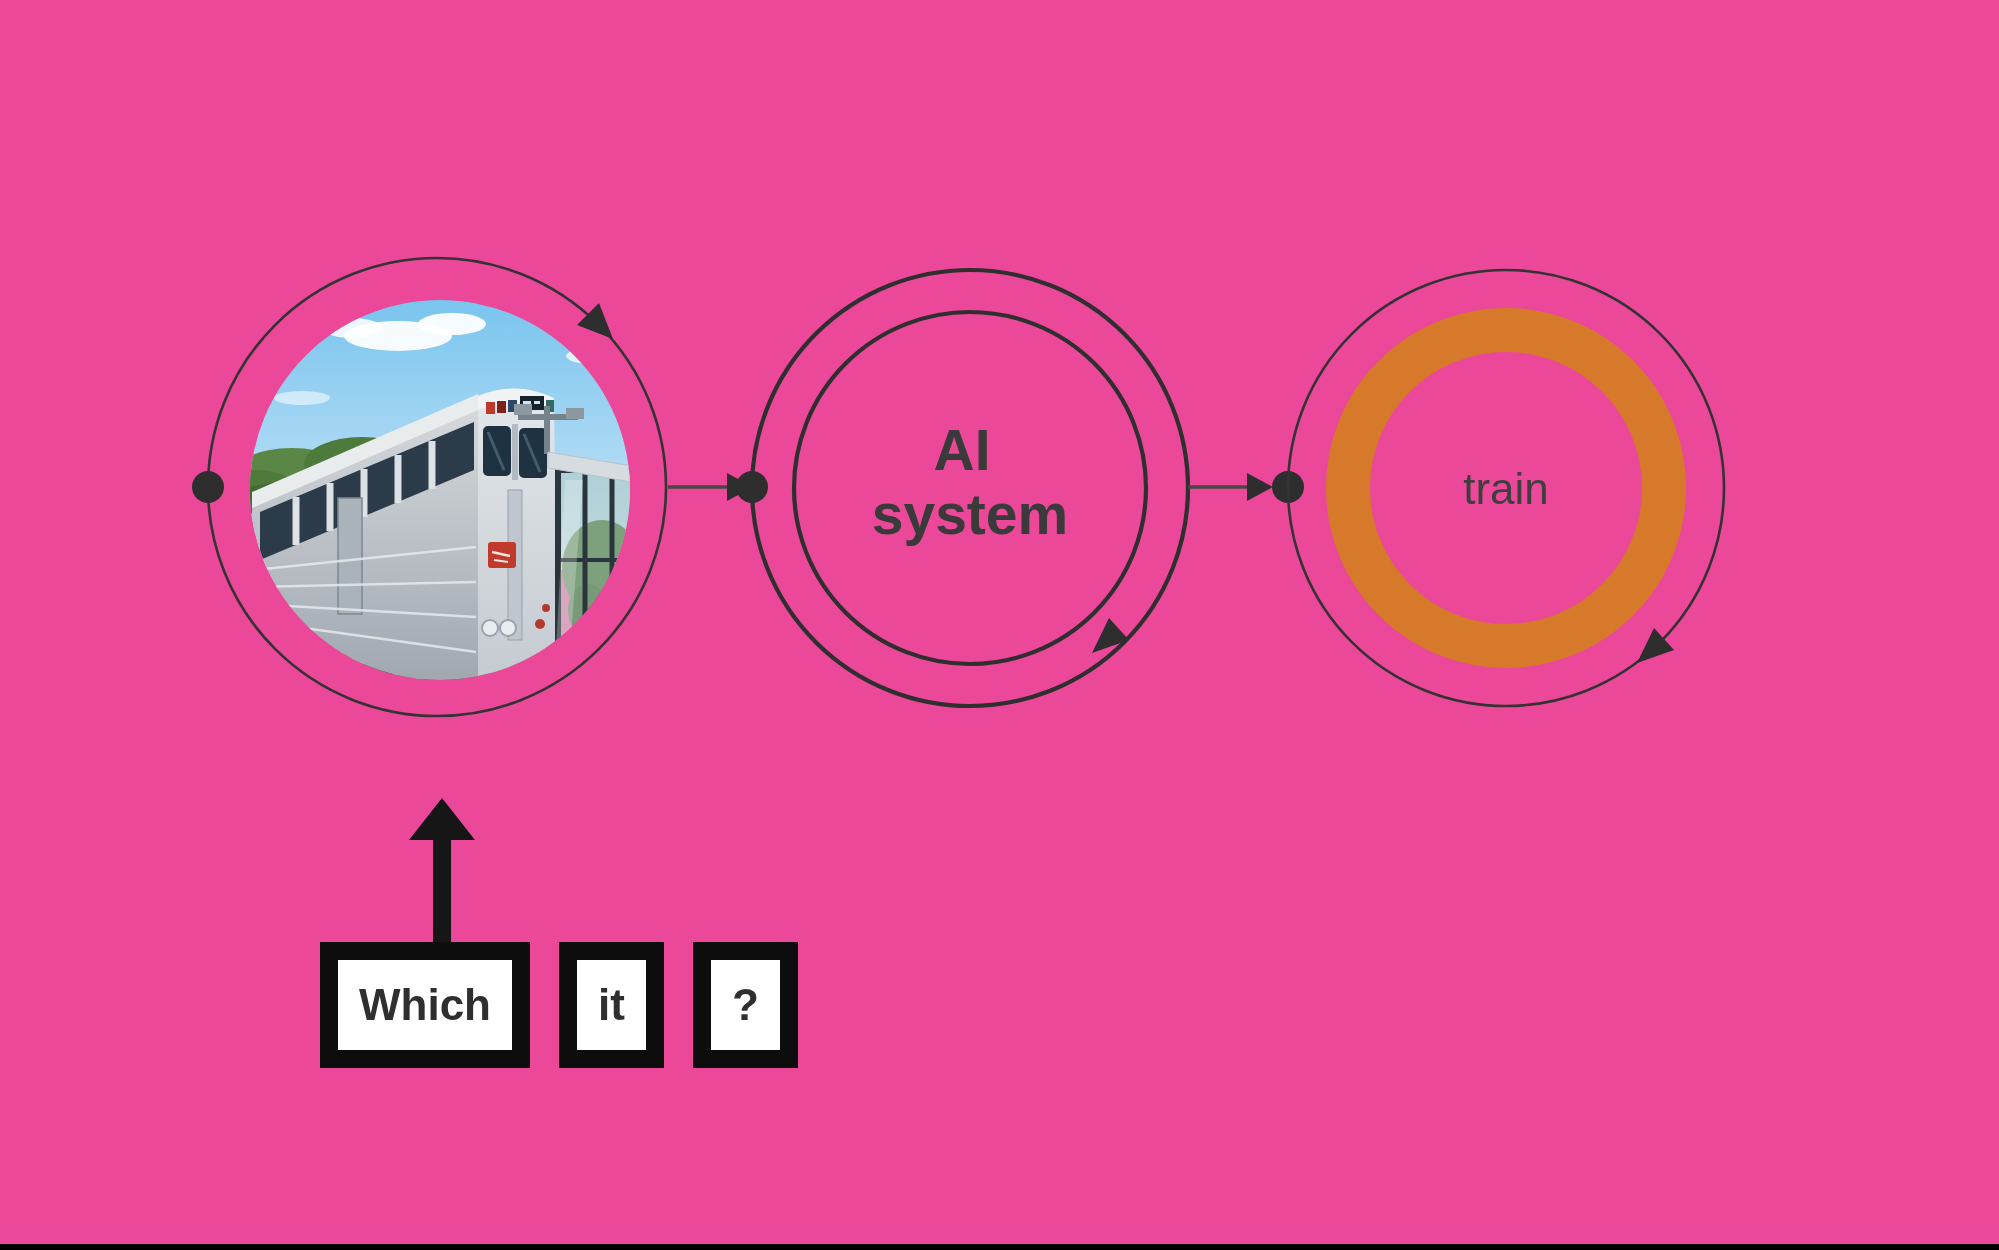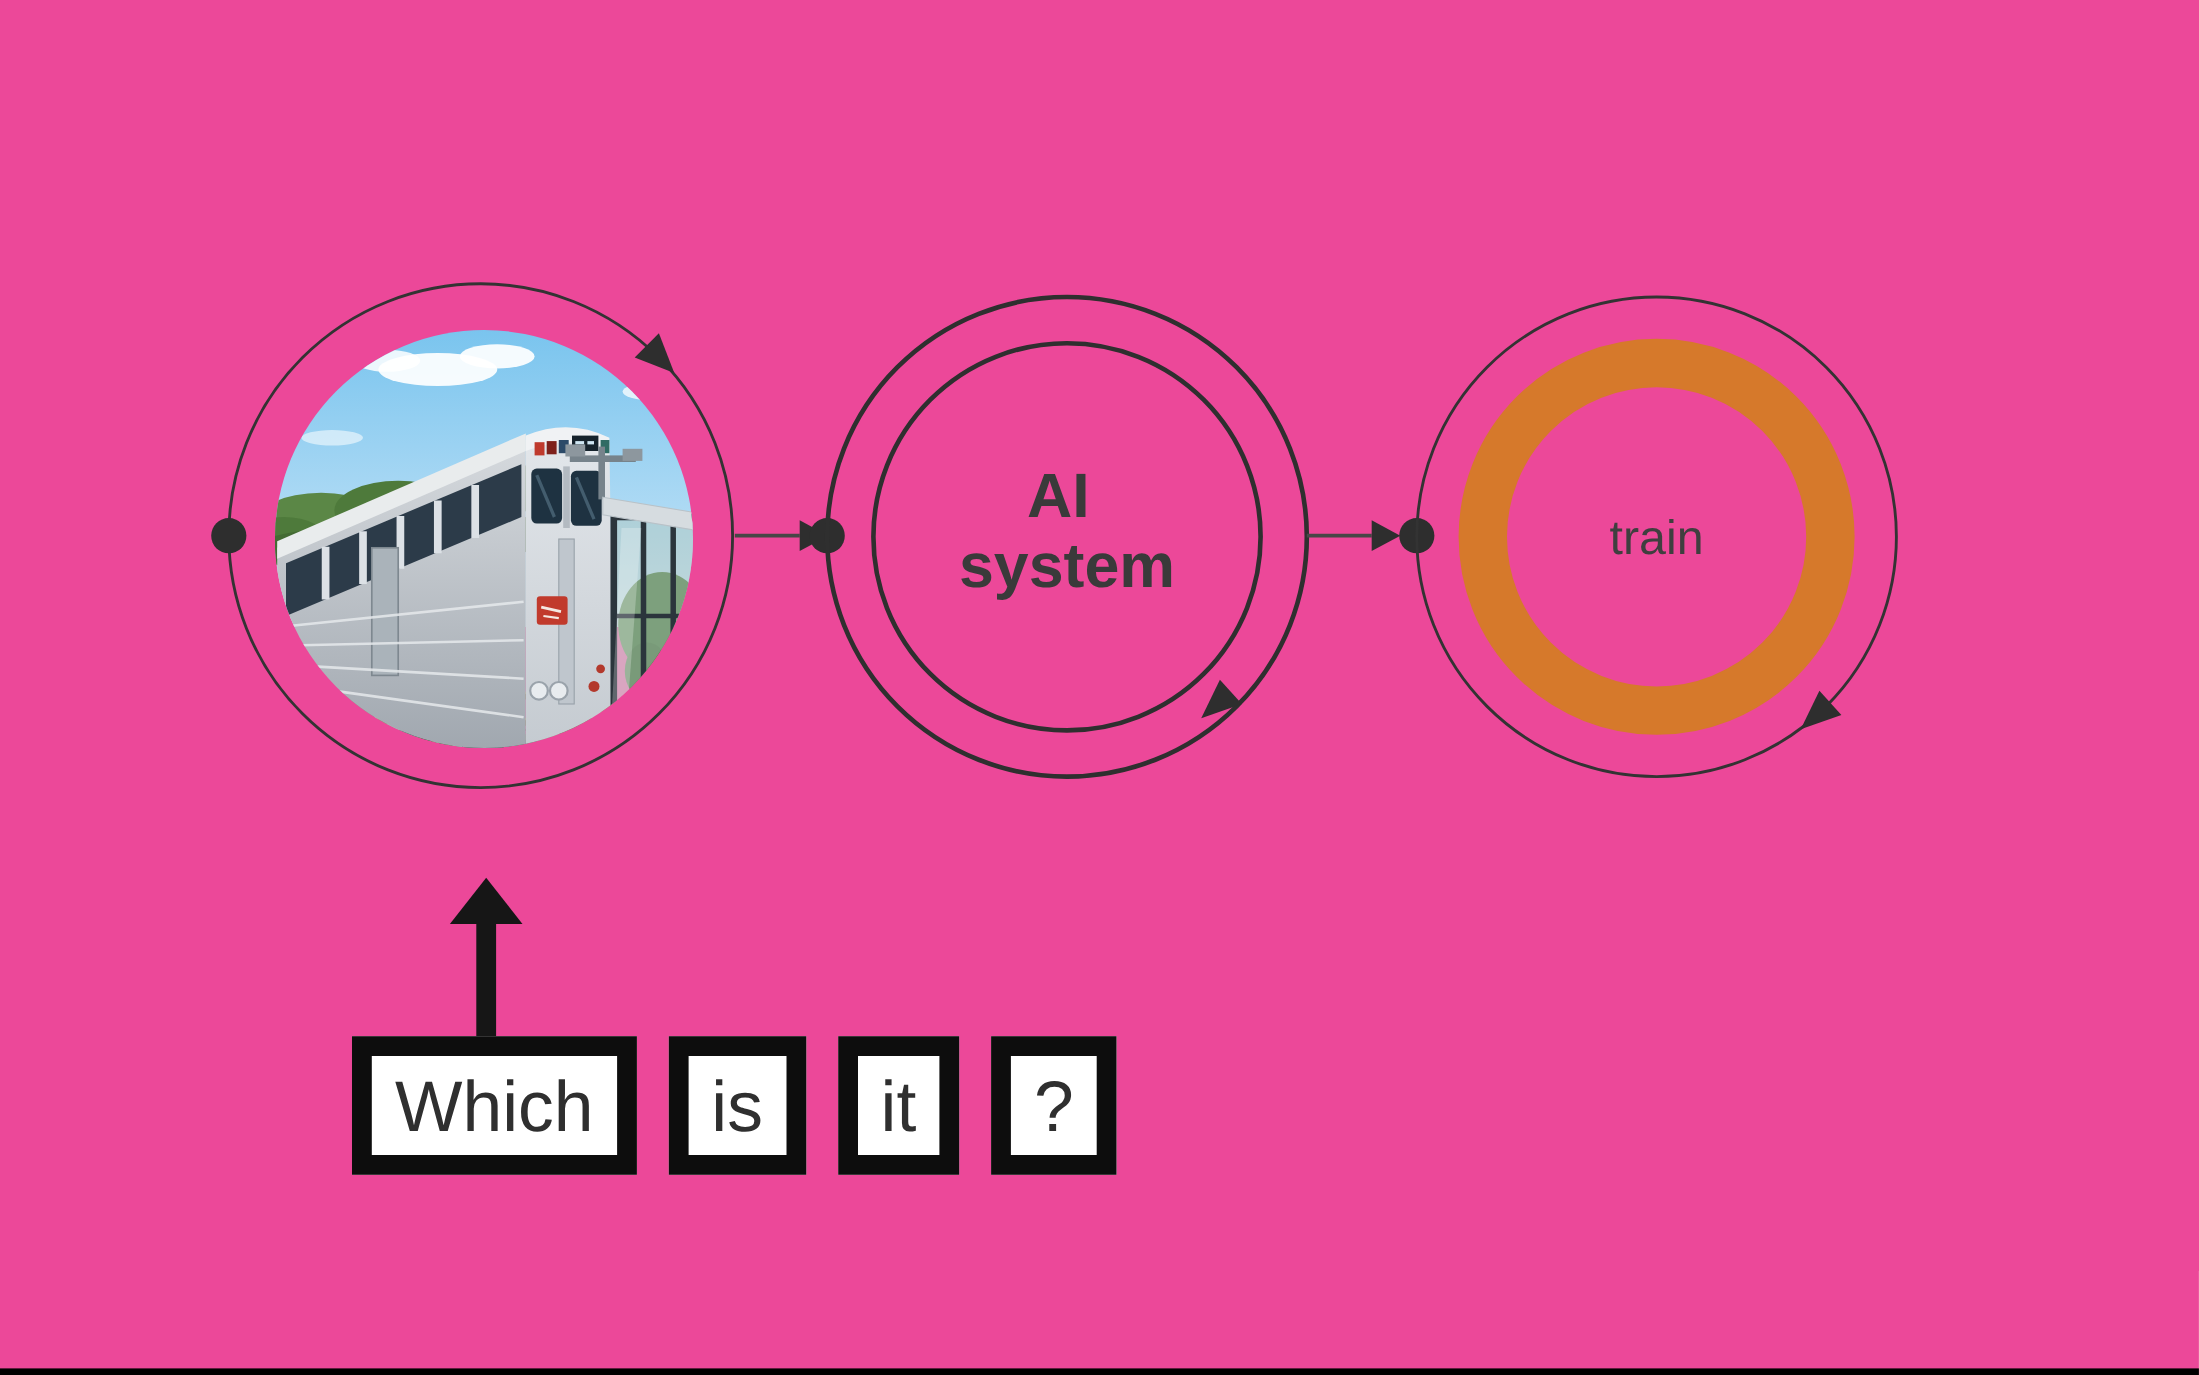--- a/index.html
+++ b/index.html
@@ -24,22 +24,22 @@
     box-sizing:border-box;
     height:126px;
     border:18px solid #0d0d0d;
     background:#ffffff;
     display:flex;
     align-items:center;
     justify-content:center;
     padding:0 21px;
   }
   .word-box span{
-    font-weight:400;
-    font-size:65px;
+    font-weight:700;
+    font-size:44px;
     color:#2f2f2f;
     line-height:1;
     white-space:nowrap;
   }
   .bottom-bar{
     position:absolute;left:0;bottom:0;
     width:1999px;height:6px;background:#000000;
   }
   .ai-label{font-weight:700;font-size:57px;}
   .train-label{font-weight:400;font-size:44px;}
@@ -215,23 +215,20 @@
       <rect x="433" y="836" width="18" height="108" fill="#161616"></rect>
       <polygon points="409,840 475,840 442,798" fill="#161616"></polygon>
     </g>
   </svg>
 
   <div class="word-row">
     <div class="word-box">
       <span>Which</span>
     </div>
     <div class="word-box">
-      <span>is</span>
-    </div>
-    <div class="word-box">
       <span>it</span>
     </div>
     <div class="word-box">
       <span>?</span>
     </div>
   </div>
 
   <div class="bottom-bar"></div>
 </div>
 

